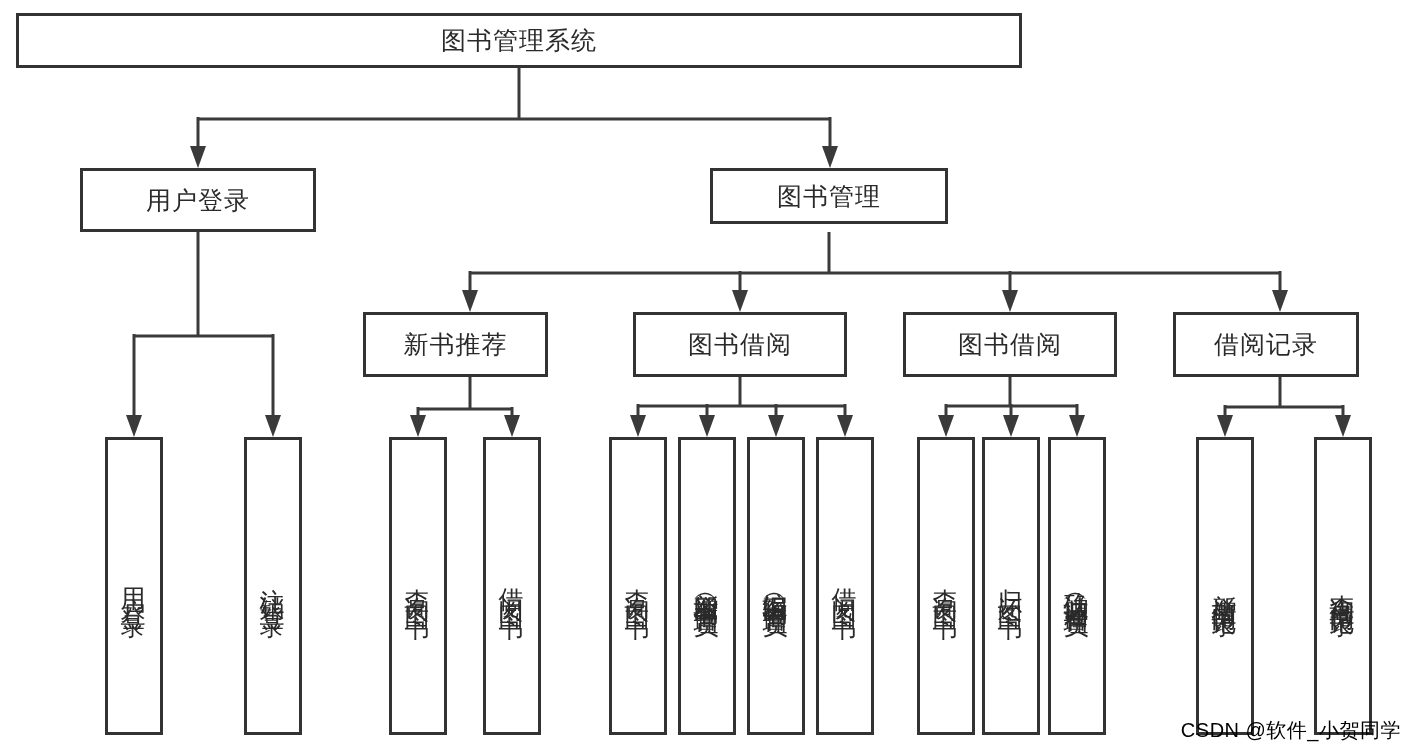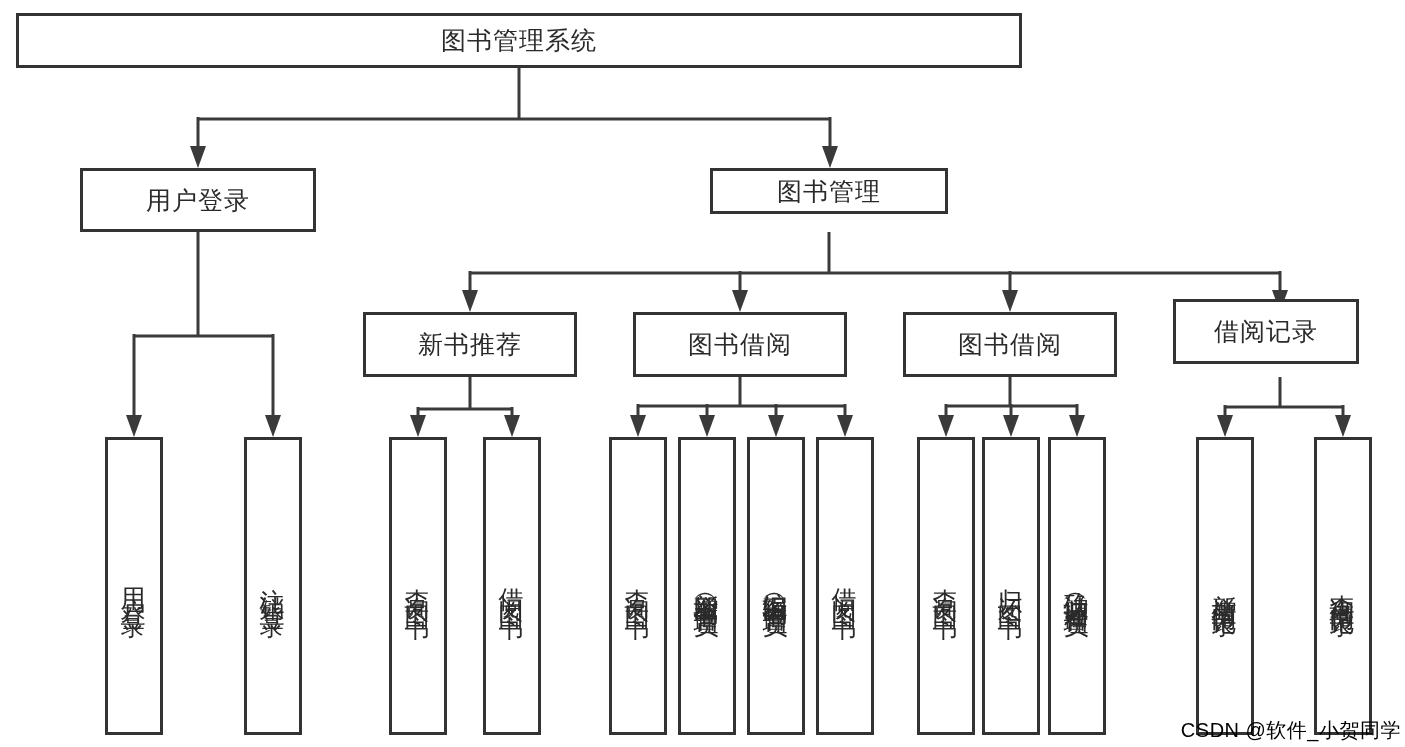--- a/index.html
+++ b/index.html
@@ -130,34 +130,34 @@
     </g>
   </svg>
 
   <div class="box" style="left:16px;top:13px;width:1006px;height:55px">
     <span class="hlabel">图书管理系统</span>
   </div>
 
   <div class="box" style="left:80px;top:168px;width:236px;height:64px">
     <span class="hlabel">用户登录</span>
   </div>
-  <div class="box" style="left:710px;top:168px;width:238px;height:46px">
+  <div class="box" style="left:710px;top:168px;width:238px;height:56px">
     <span class="hlabel">图书管理</span>
   </div>
 
-  <div class="box" style="left:363px;top:312px;width:214px;height:65px">
+  <div class="box" style="left:363px;top:312px;width:185px;height:65px">
     <span class="hlabel">新书推荐</span>
   </div>
   <div class="box" style="left:633px;top:312px;width:214px;height:65px">
     <span class="hlabel">图书借阅</span>
   </div>
   <div class="box" style="left:903px;top:312px;width:214px;height:65px">
     <span class="hlabel">图书借阅</span>
   </div>
-  <div class="box" style="left:1173px;top:299px;width:186px;height:65px">
+  <div class="box" style="left:1173px;top:312px;width:186px;height:65px">
     <span class="hlabel">借阅记录</span>
   </div>
 
   <div class="box" style="left:105px;top:437px;width:58px;height:298px">
     <span class="vtext sp-wide">用户登录</span>
   </div>
   <div class="box" style="left:244px;top:437px;width:58px;height:298px">
     <span class="vtext sp-wide">注销登录</span>
   </div>
 

